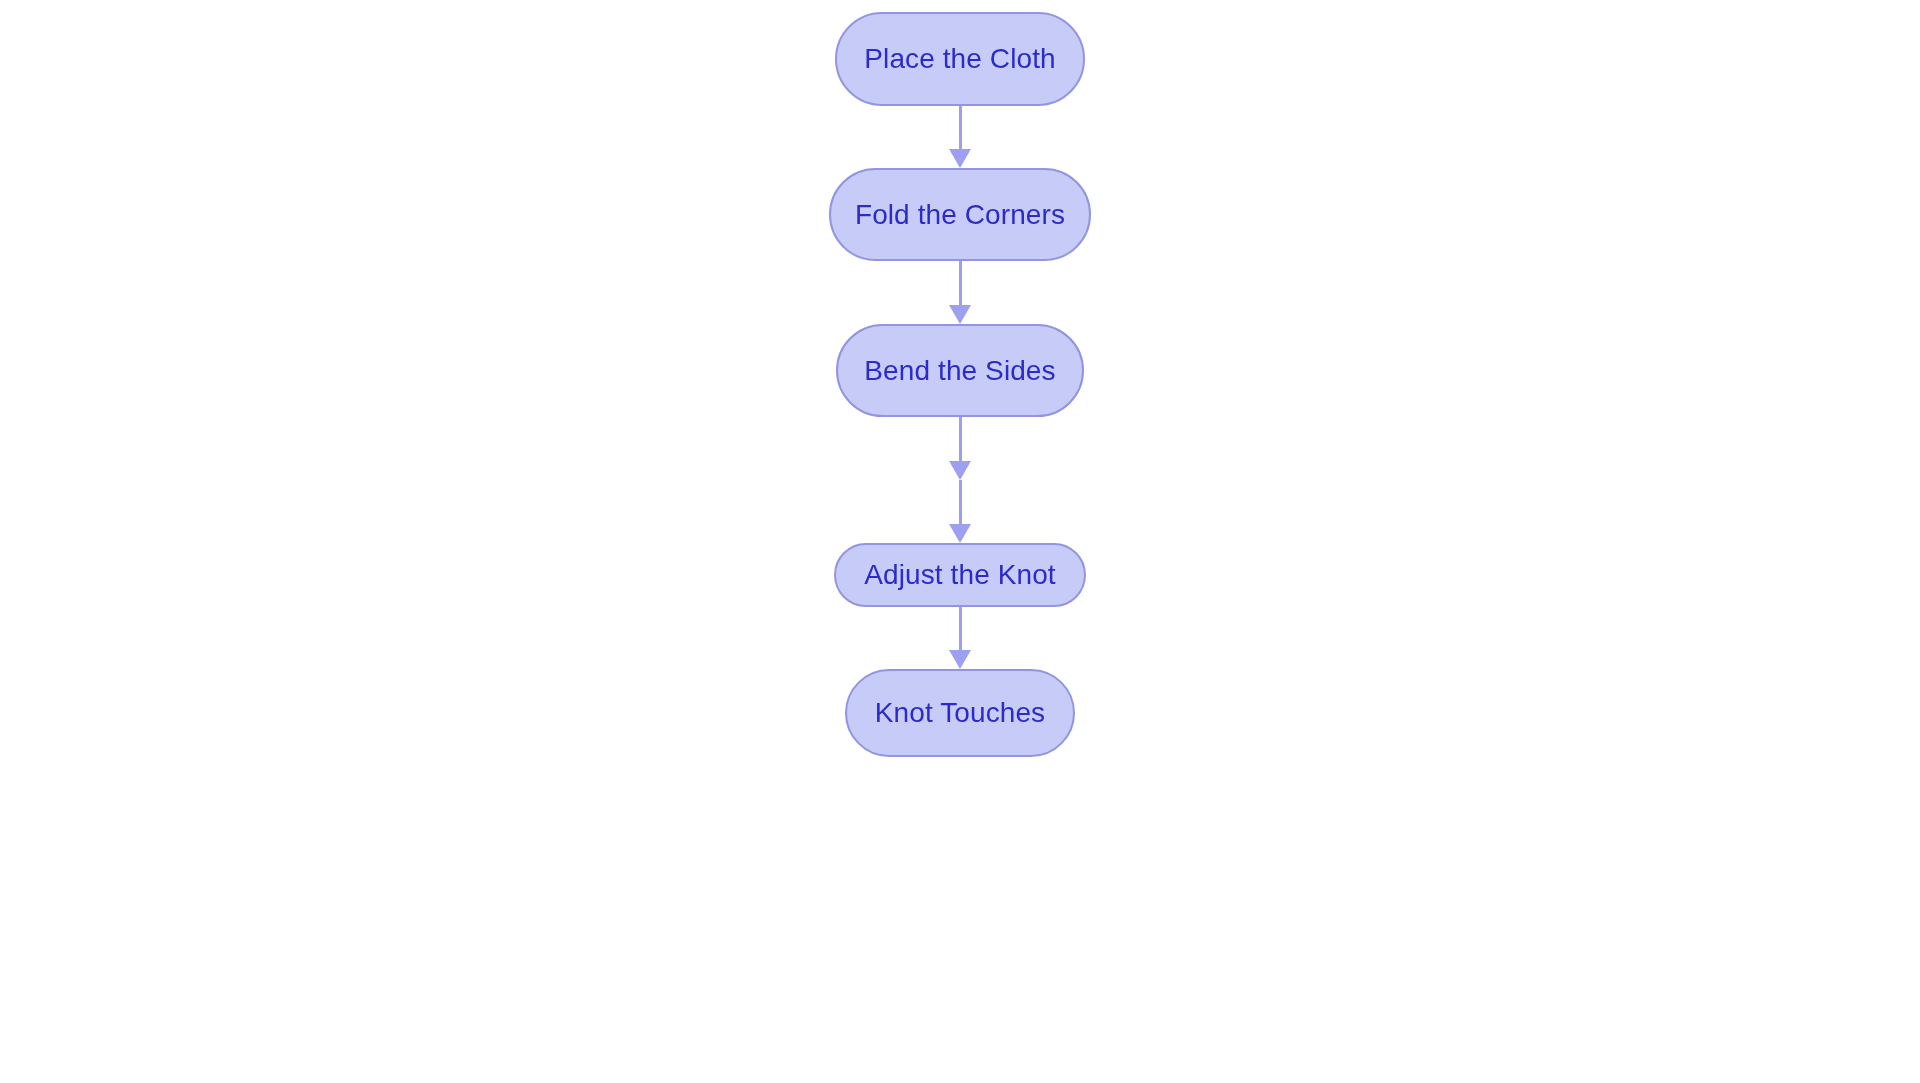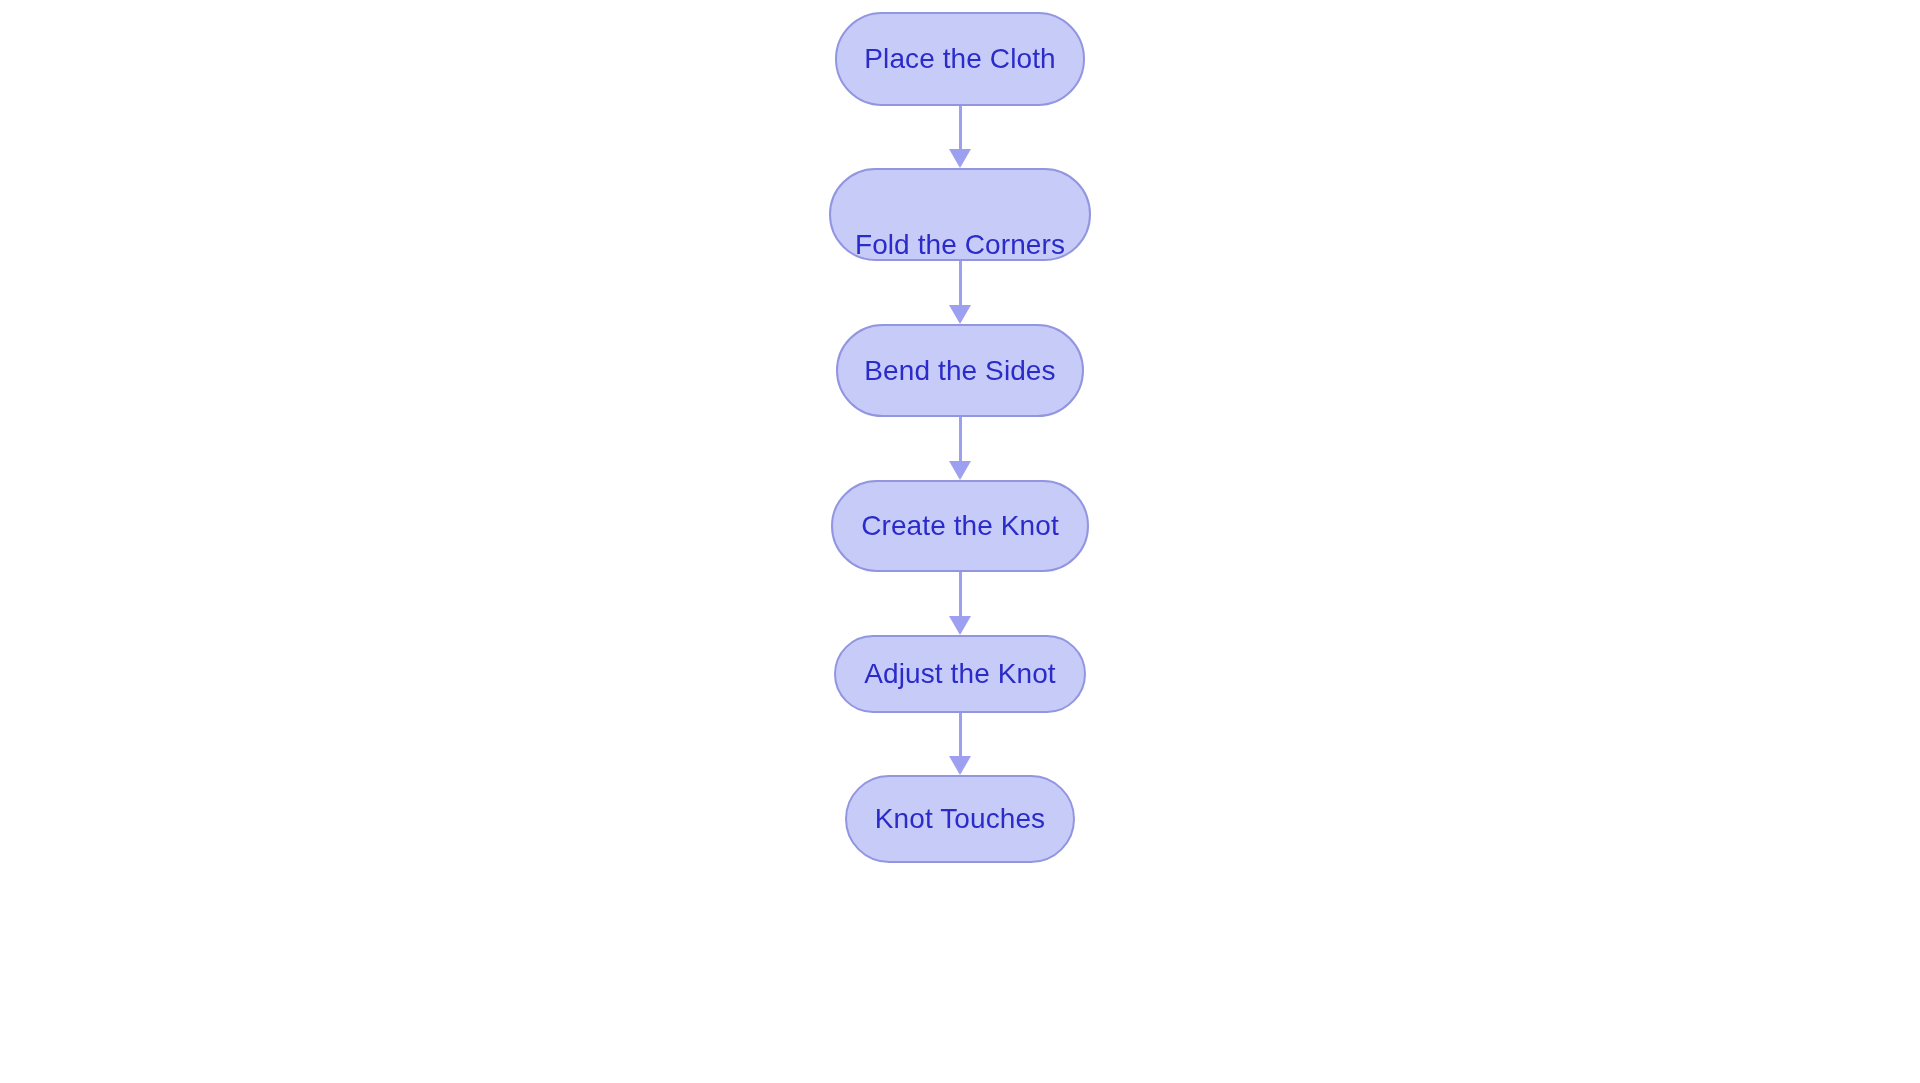--- a/index.html
+++ b/index.html
@@ -50,24 +50,24 @@
     text-align: center;
   }
 
   .flow-node-label {
     display: block;
     padding: 0 4px;
   }
 
   
   .node-size-1 { width: 250px; height: 94px; }
-  .node-size-2 { width: 262px; height: 93px; align-items: flex-end; }
+  .node-size-2 { width: 262px; height: 93px; }
   .node-size-3 { width: 248px; height: 93px; text-align: right; }
   .node-size-4 { width: 258px; height: 92px; }
-  .node-size-5 { width: 252px; height: 78px; }
+  .node-size-5 { width: 252px; height: 64px; }
   .node-size-6 { width: 230px; height: 88px; }
 
   .flow-connector {
     position: relative;
     width: 24px;
     display: flex;
     flex-direction: column;
     align-items: center;
     justify-content: flex-start;
   }
@@ -124,23 +124,20 @@
 
     <div class="flow-node node-size-3">
       <span class="flow-node-label">Bend the Sides</span>
     </div>
 
     <div class="flow-connector conn-h-3">
       <div class="connector-line"></div>
       <div class="connector-head"></div>
     </div>
 
-    <div class="flow-node node-size-4">
-      <span class="flow-node-label">Create the Knot</span>
-    </div>
 
     <div class="flow-connector conn-h-4">
       <div class="connector-line"></div>
       <div class="connector-head"></div>
     </div>
 
     <div class="flow-node node-size-5">
       <span class="flow-node-label">Adjust the Knot</span>
     </div>
 

